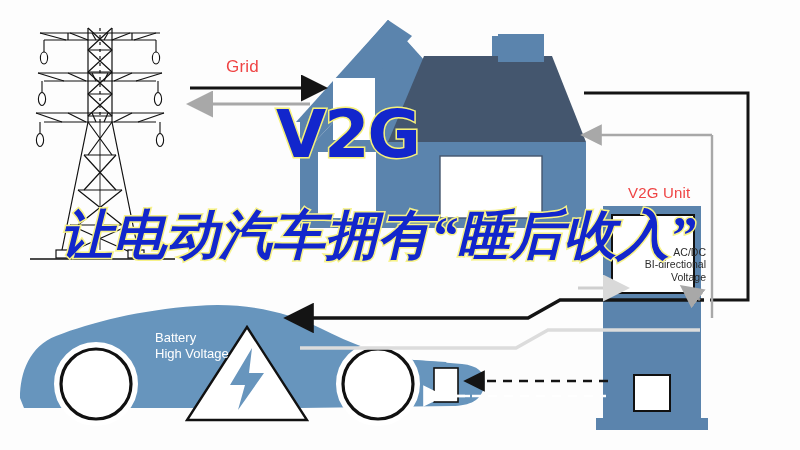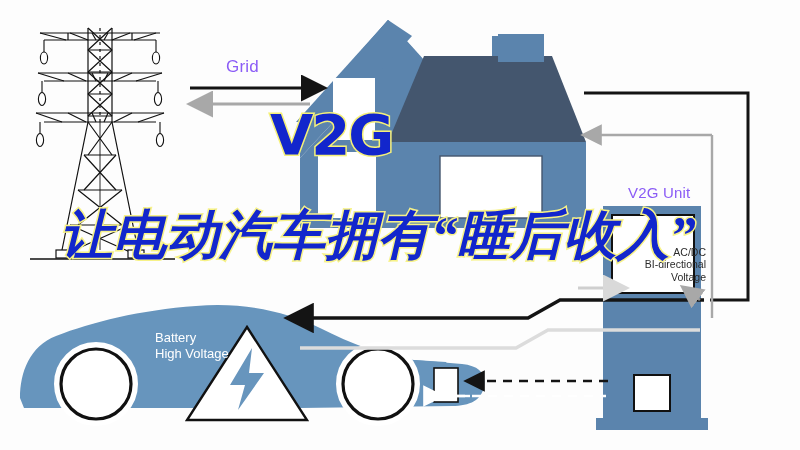--- a/index.html
+++ b/index.html
@@ -5,34 +5,34 @@
   html,body{margin:0;padding:0;}
   body{
     width:800px;height:450px;
     background:#ffffff;
     font-family:"Liberation Sans","DejaVu Sans",sans-serif;
     overflow:hidden;
     position:relative;
   }
   #stage{position:relative;width:800px;height:450px;overflow:hidden;background:#fdfdfd;}
   .layer{position:absolute;left:0;top:0;width:800px;height:450px;}
-  .lbl{position:absolute;color:#8b5cf6;white-space:nowrap;}
+  .lbl{position:absolute;color:#ef4444;white-space:nowrap;}
   .lbl-grid{left:226px;top:57px;font-size:17px;font-weight:400;letter-spacing:.2px;}
   .lbl-ev{left:175px;top:278px;font-size:17px;font-weight:400;letter-spacing:.2px;}
   .lbl-v2gunit{left:628px;top:184px;font-size:15px;font-weight:400;letter-spacing:.2px;}
   .lbl-inv{position:absolute;left:614px;top:258px;width:92px;text-align:right;
     font-size:10.5px;line-height:12.5px;color:#2b2b2b;}
   .lbl-acdc{position:absolute;left:614px;top:246px;width:92px;text-align:right;
     font-size:10.5px;color:#2b2b2b;}
   .lbl-hv{position:absolute;left:155px;top:330px;width:120px;
     font-size:13px;line-height:15.5px;color:#ffffff;font-weight:400;}
   
   #v2g-title{
-    position:absolute;left:270px;top:92px;
-    font-size:56px;font-weight:900;font-style:normal;
+    position:absolute;left:276px;top:92px;
+    font-size:65px;font-weight:900;font-style:normal;
     font-family:"DejaVu Sans","Liberation Sans",sans-serif;
     color:#1226cc;
     letter-spacing:-2px;
     line-height:86px;
     -webkit-text-stroke:3px #f5f07a;
     paint-order:stroke fill;
     text-shadow:0 0 1px #f5f07a;
   }
   #cn-title{
     position:absolute;left:60px;top:207px;

